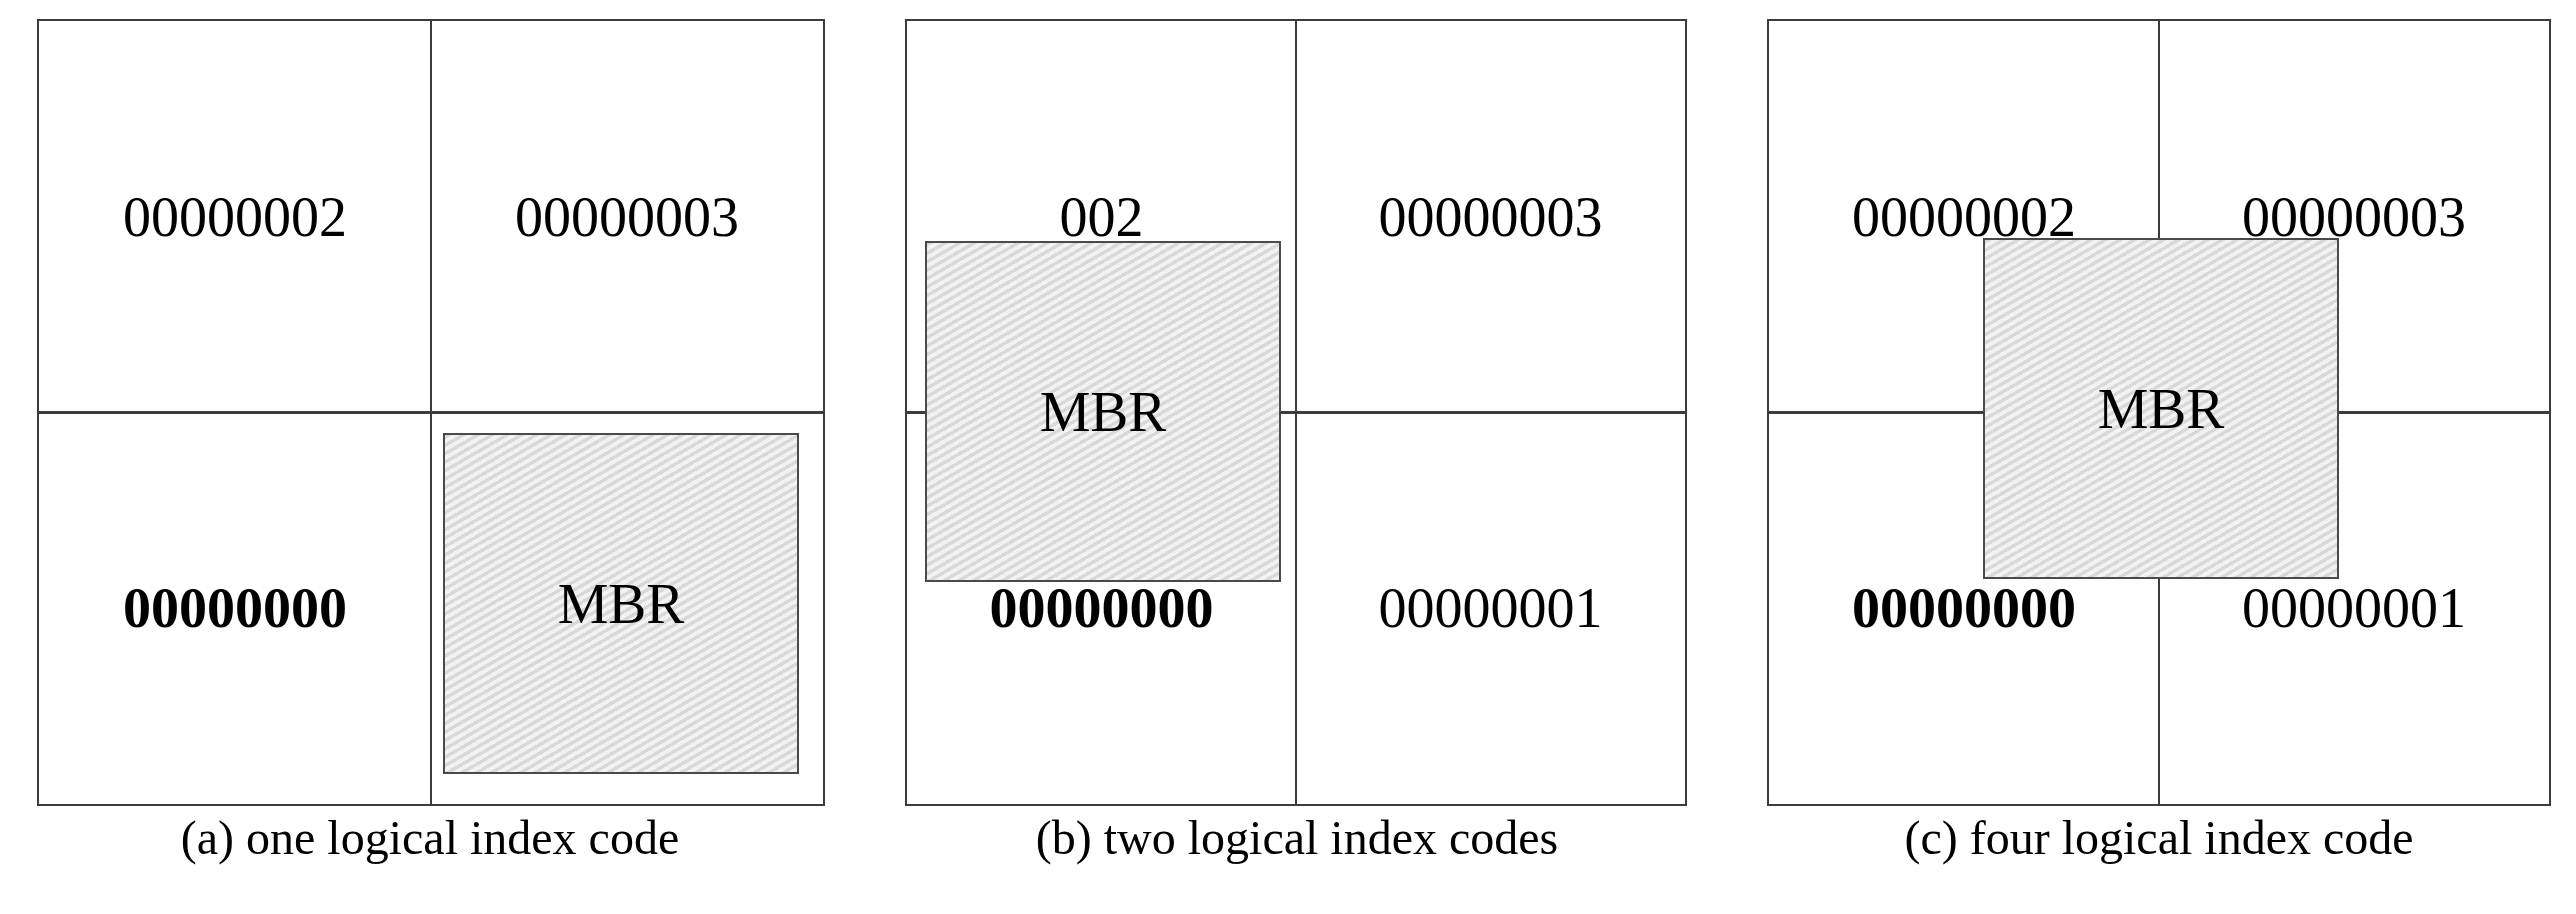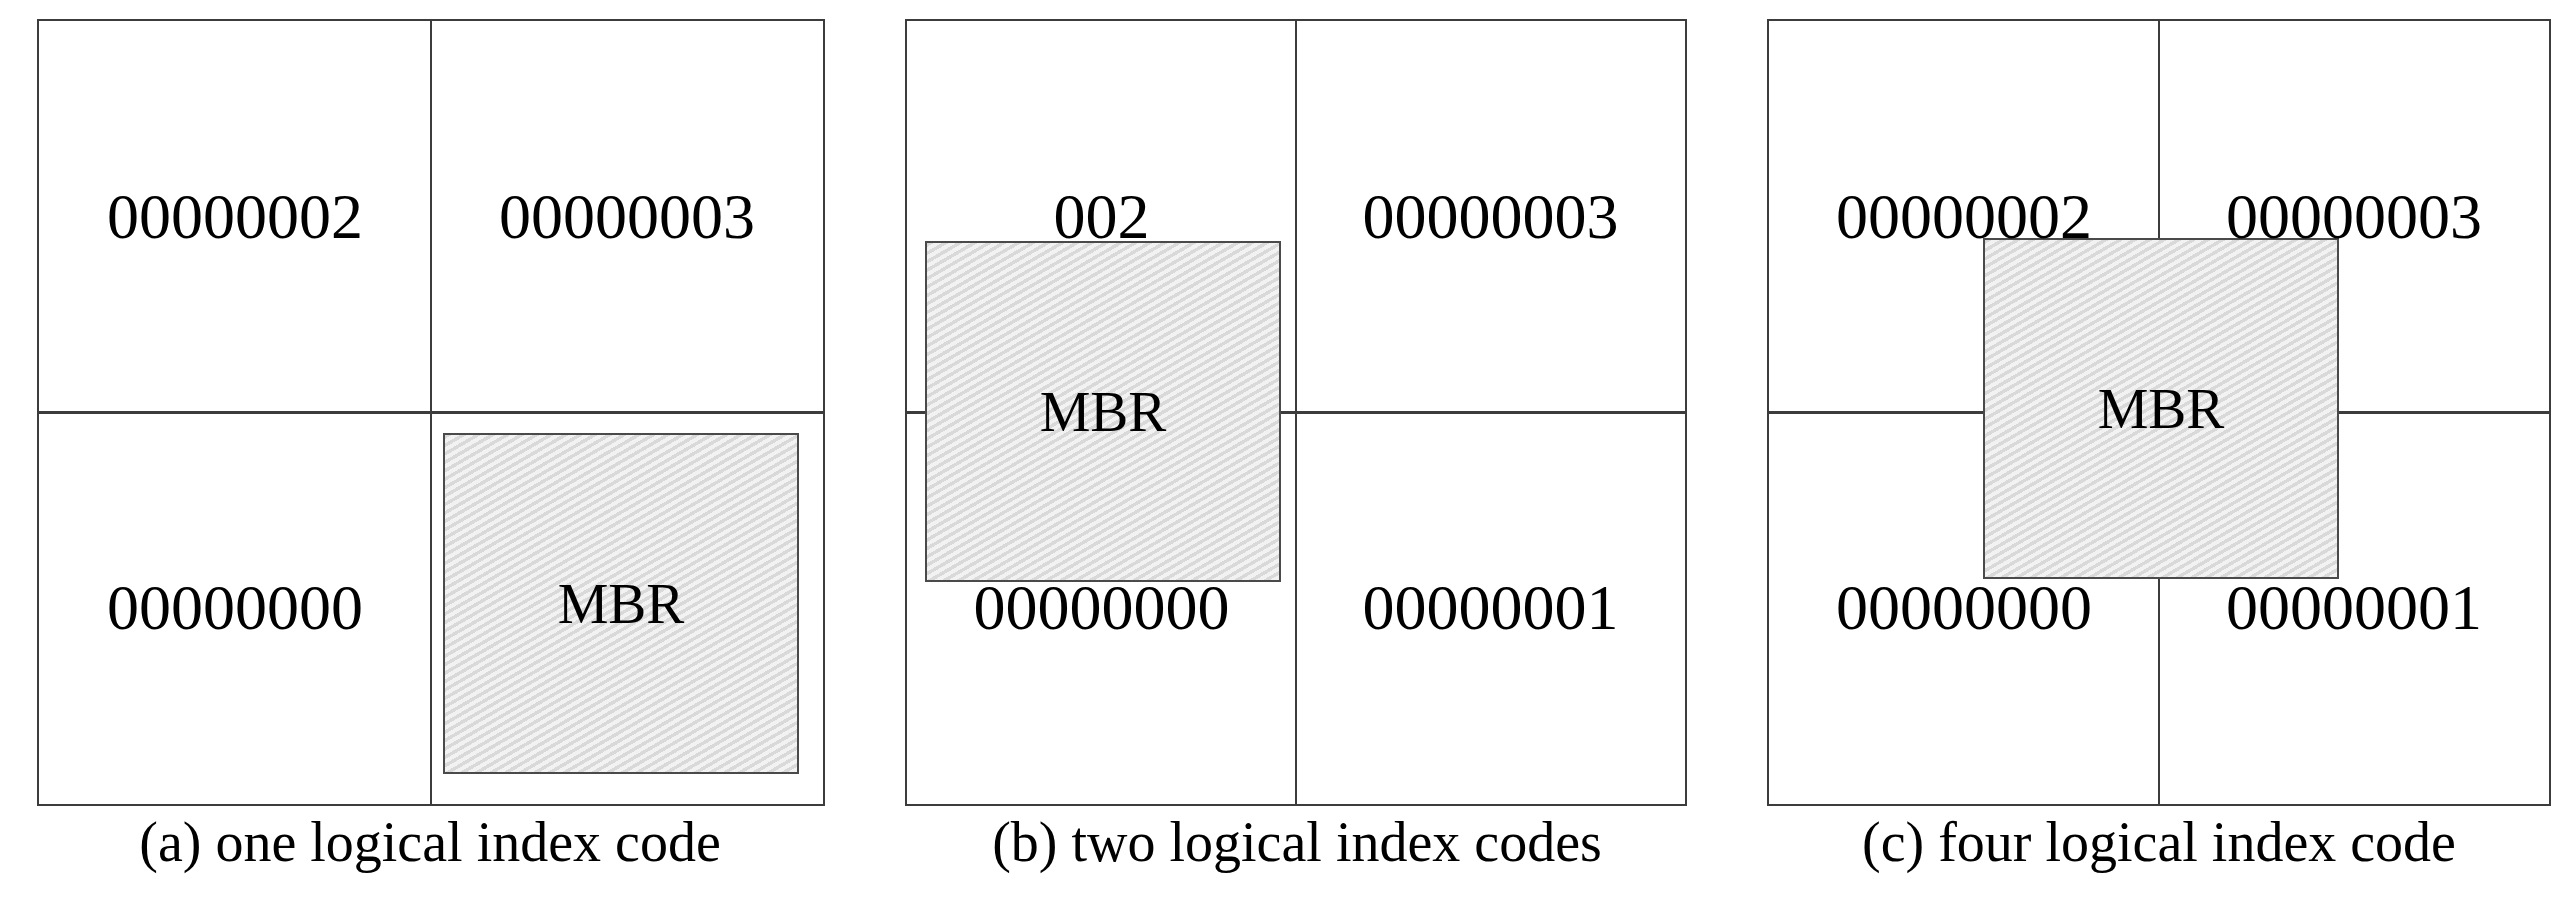--- a/index.html
+++ b/index.html
@@ -40,28 +40,28 @@
   }
   .hline{
     position:absolute;top:50%;left:0;right:0;
     height:2.3px;margin-top:-1.1px;
     background:var(--grid-line);
     z-index:1;
   }
   .cell-label{
     position:absolute;
     transform:translate(-50%,-50%);
-    font-size:64px;
+    font-size:56px;
     line-height:1;
     white-space:nowrap;
     z-index:3;
   }
   .cell-label.tl{left:25%;top:25%;}
   .cell-label.tr{left:75%;top:25%;}
-  .cell-label.bl{left:25%;top:75%;}
+  .cell-label.bl{left:25%;top:75%;font-weight:bold;}
   .cell-label.br{left:75%;top:75%;}
   .mbr{
     position:absolute;
     box-sizing:border-box;
     border:2.3px solid var(--mbr-border);
     background:repeating-linear-gradient(150deg,
       var(--hatch-stripe) 0 3.4px,
       var(--hatch-bg) 3.4px 7.3px);
     display:flex;
     align-items:center;
@@ -70,21 +70,21 @@
     line-height:1;
     z-index:2;
   }
   #mbr-a{left:443px;top:433px;width:356px;height:341px;}
   #mbr-b{left:925px;top:241px;width:356px;height:341px;}
   #mbr-c{left:1983px;top:238px;width:356px;height:341px;}
   .caption{
     position:absolute;
     top:812px;
     transform:translateX(-50%);
-    font-size:56px;
+    font-size:48px;
     line-height:1.1;
     white-space:nowrap;
     z-index:3;
   }
   #cap-a{left:430px;}
   #cap-b{left:1297px;}
   #cap-c{left:2159px;}
 </style>
 </head>
 <body>

